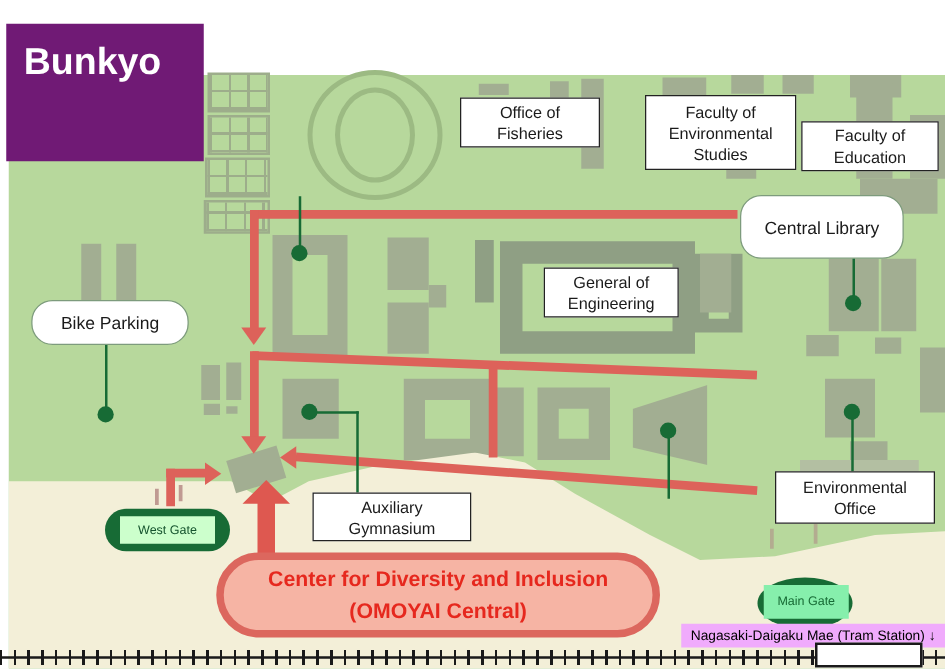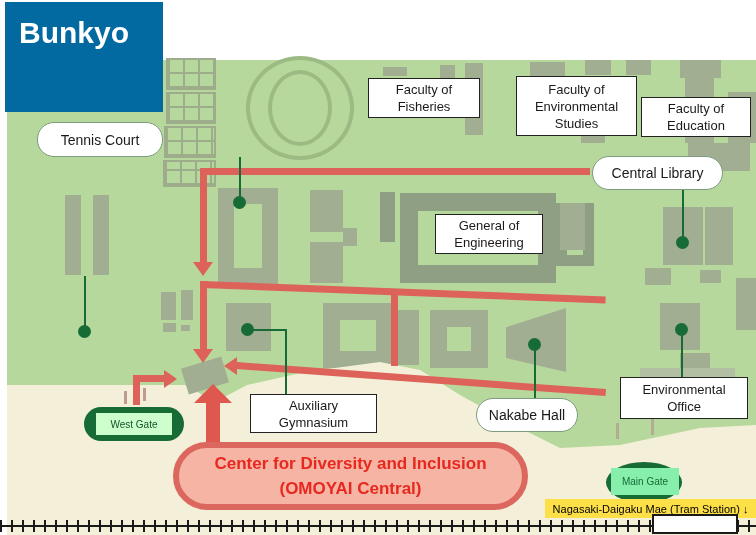--- a/index.html
+++ b/index.html
@@ -47,24 +47,24 @@
   
   #bigarrow-shaft{left:206px;top:401px;width:14px;height:52px;background:#de5850;z-index:6;}
   #bigarrow-head{left:194px;top:384px;border-left:19px solid transparent;
                  border-right:19px solid transparent;border-bottom:19px solid #de5850;z-index:6;}
   
   #railway{left:0;top:520px;width:756px;height:12px;z-index:8;
            background:repeating-linear-gradient(90deg,#1a1a1a 0 2px,transparent 2px 11px);}
   #railway::before{content:"";position:absolute;left:0;top:5px;width:100%;height:2px;background:#1a1a1a;}
   #platform{left:652px;top:514px;width:86px;height:20px;background:#fff;border:2px solid #1a1a1a;
             z-index:9;box-sizing:border-box;}
-  #tramstrip{left:545px;top:499px;width:211px;height:19px;background:#fde047;z-index:9;
+  #tramstrip{left:545px;top:499px;width:211px;height:19px;background:#f0abfc;z-index:9;
              display:flex;align-items:center;justify-content:center;font-size:11px;color:#000;}
   
-  #titlebox{left:5px;top:2px;width:158px;height:110px;background:#0369a1;z-index:10;
+  #titlebox{left:5px;top:19px;width:158px;height:110px;background:#701a75;z-index:10;
             color:#fff;font-weight:700;font-size:30px;line-height:45px;padding:8px 0 0 14px;
             box-sizing:border-box;}
 </style>
 </head>
 <body>
 
 <div id="stage">
 
   <div id="green" class="abs"></div>
   <div id="sand" class="abs"></div>
@@ -151,30 +151,29 @@
   <div class="dot" style="left:675px;top:323px;"></div>
 
   <div class="abs" id="bigarrow-shaft"></div>
   <div class="tri" id="bigarrow-head"></div>
 
   <div id="omoyai">
     <div>Center for Diversity and Inclusion</div>
     <div>(OMOYAI Central)</div>
   </div>
 
-  <div class="boxlbl" style="left:368px;top:78px;width:112px;height:40px;">Faculty of Fisheries</div>
+  <div class="boxlbl" style="left:368px;top:78px;width:112px;height:40px;">Office of Fisheries</div>
   <div class="boxlbl" style="left:641px;top:97px;width:110px;height:40px;">Faculty of Education</div>
   <div class="boxlbl" style="left:516px;top:76px;width:121px;height:60px;">Faculty of Environmental Studies</div>
   <div class="boxlbl" style="left:435px;top:214px;width:108px;height:40px;">General of Engineering</div>
   <div class="boxlbl" style="left:250px;top:394px;width:127px;height:39px;">Auxiliary Gymnasium</div>
   <div class="boxlbl" style="left:620px;top:377px;width:128px;height:42px;">Environmental Office</div>
 
-  <div class="roundlbl" style="left:37px;top:122px;width:126px;height:35px;">Tennis Court</div>
-  <div class="roundlbl" style="left:592px;top:156px;width:131px;height:34px;">Central Library</div>
-  <div class="roundlbl" style="left:476px;top:398px;width:102px;height:34px;">Nakabe Hall</div>
+  <div class="roundlbl" style="left:592px;top:156px;width:131px;height:51px;">Central Library</div>
+  <div class="roundlbl" style="left:25px;top:240px;width:126px;height:36px;">Bike Parking</div>
 
   <div class="gate-outer" style="left:84px;top:407px;width:100px;height:34px;border-radius:17px;"></div>
   <div class="gate-inner" style="left:96px;top:413px;width:76px;height:22px;background:#ccffcc;">West Gate</div>
   <div class="gate-outer" style="left:606px;top:462px;width:76px;height:41px;border-radius:50%;"></div>
   <div class="gate-inner" style="left:611px;top:468px;width:68px;height:27px;background:#86efac;color:#176b35;">Main Gate</div>
 
   <div class="abs" id="tramstrip">Nagasaki-Daigaku Mae (Tram Station) ↓</div>
   <div class="abs" id="railway"></div>
   <div class="abs" id="platform"></div>
 

